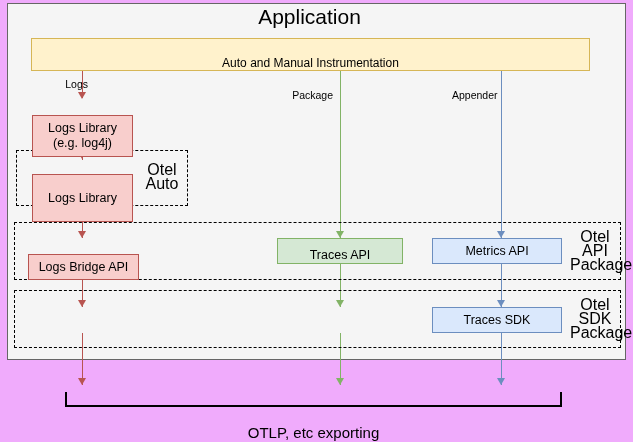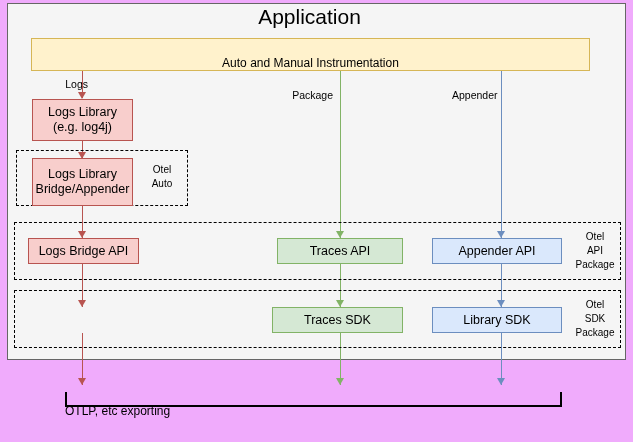--- a/index.html
+++ b/index.html
@@ -62,34 +62,34 @@
     box-sizing: border-box;
     display: flex;
     flex-direction: column;
     align-items: center;
     justify-content: center;
     font-size: 12.5px;
     color: #000000;
     line-height: 15px;
     text-align: center;
   }
-  .node.red   { background: #f8cecc; border: 1px solid #b85450; }
-  .node.green { background: #d5e8d4; border: 1px solid #82b366; }
+  .node.red   { background: #f8cecc; border: 1px solid #b85450; margin-top: 16px; }
+  .node.green { background: #d5e8d4; border: 1px solid #82b366; justify-content: flex-end; }
   .node.blue  { background: #dae8fc; border: 1px solid #6c8ebf; }
 
   
   .group {
     position: absolute;
     box-sizing: border-box;
     border: 1.6px dashed #000000;
     background: transparent;
   }
   .group-label {
     position: absolute;
-    font-size: 10px;
+    font-size: 16px;
     color: #000000;
     line-height: 14px;
     text-align: center;
     white-space: nowrap;
   }
 
   
   .vline {
     position: absolute;
     width: 0;
@@ -127,23 +127,24 @@
     width: 497px;
     height: 15px;
     border-left: 2px solid #000000;
     border-right: 2px solid #000000;
     border-bottom: 2px solid #000000;
     box-sizing: border-box;
   }
   .export-label {
     position: absolute;
     left: 65px;
-    top: 404px;
+    top: 424px;
     width: 497px;
-    font-size: 12px;
+    text-align: center;
+    font-size: 15px;
     color: #000000;
     white-space: nowrap;
   }
 </style>
 </head>
 <body>
 
 <div id="canvas">
 
   <div class="app-box"></div>
@@ -206,40 +207,36 @@
     <div>Package</div>
   </div>
 
   <div class="node red" style="left:32px; top:99px; width:101px; height:42px;">
     <div>Logs Library</div>
     <div>(e.g. log4j)</div>
   </div>
 
   <div class="node red" style="left:32px; top:158px; width:101px; height:48px;">
     <div>Logs Library</div>
-    <div>Bridge/Appender</div>
   </div>
 
   <div class="node red" style="left:28px; top:238px; width:111px; height:26px;text-align:center;">
     <div>Logs Bridge API</div>
   </div>
 
   <div class="node green" style="left:277px; top:238px; width:126px; height:26px;">
     <div>Traces API</div>
   </div>
 
   <div class="node blue" style="left:432px; top:238px; width:130px; height:26px;">
-    <div>Appender API</div>
-  </div>
-
-
-  <div class="node green" style="left:272px; top:307px; width:131px; height:26px;">
+    <div>Metrics API</div>
+  </div>
+
+
+
+  <div class="node blue" style="left:432px; top:307px; width:130px; height:26px;">
     <div>Traces SDK</div>
-  </div>
-
-  <div class="node blue" style="left:432px; top:307px; width:130px; height:26px;">
-    <div>Library SDK</div>
   </div>
 
   <div class="bracket"></div>
   <div class="export-label">OTLP, etc exporting</div>
 
 </div>
 
 </body></html>

